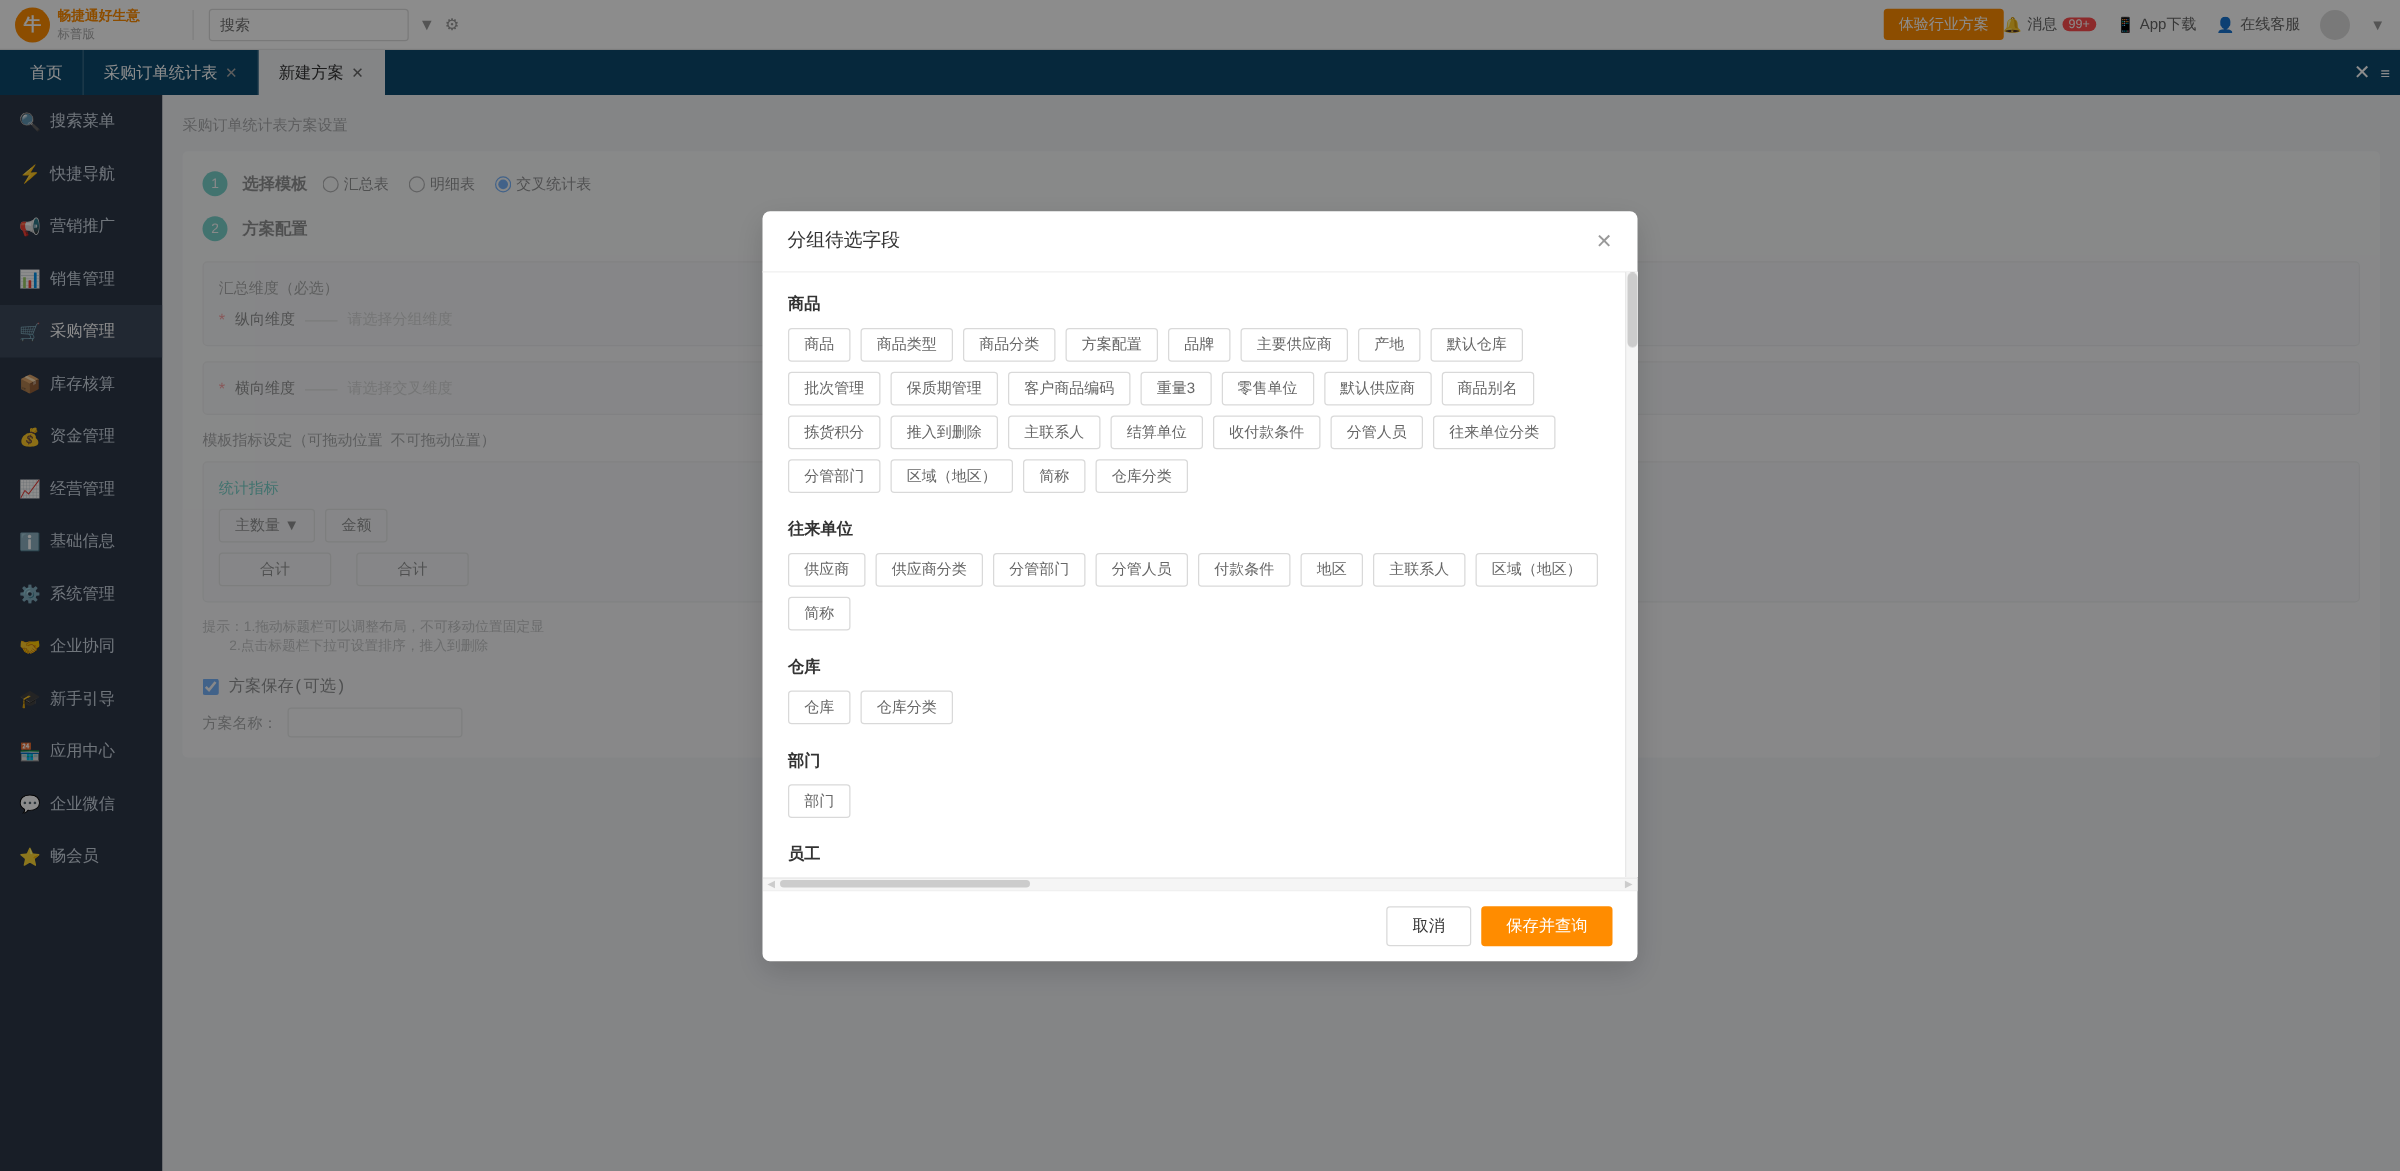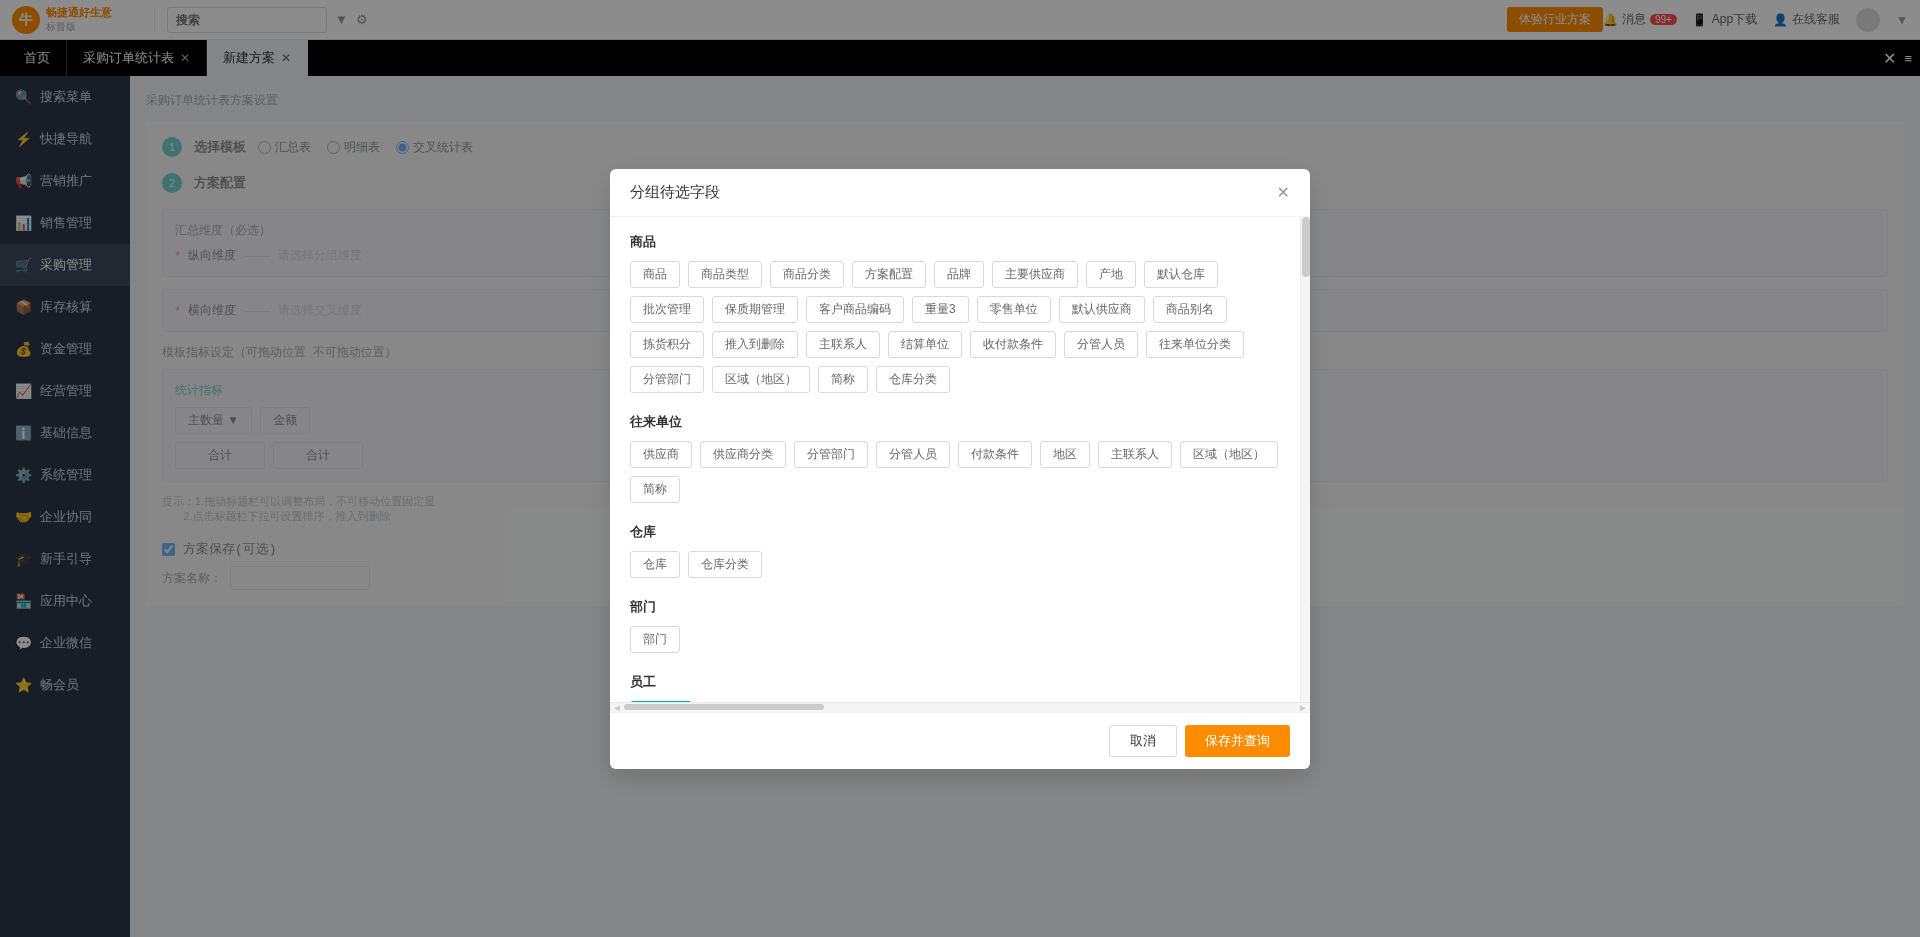--- a/index.html
+++ b/index.html
@@ -3,29 +3,29 @@
   <meta charset="utf-8">
   <style>
     * { box-sizing: border-box; margin: 0; padding: 0; }
     body { font-family: "Microsoft YaHei", "PingFang SC", sans-serif; font-size: 13px; background: #f0f2f5; color: #333; overflow: hidden; }
 
     
     .top-bar { height: 40px; background: #fff; display: flex; align-items: center; padding: 0 12px; border-bottom: 1px solid #e8e8e8; position: relative; z-index: 10; }
     .top-bar-logo { display: flex; align-items: center; gap: 6px; width: 130px; }
     .logo-icon { width: 28px; height: 28px; background: #ff8c00; border-radius: 50%; display: flex; align-items: center; justify-content: center; color: #fff; font-size: 14px; font-weight: bold; }
     .top-search { flex: 1; display: flex; align-items: center; gap: 8px; }
-    .top-search input { height: 26px; border: 1px solid #ddd; border-radius: 3px; padding: 0 8px; width: 160px; font-size: 12px; font-weight: bold; }
+    .top-search input { height: 26px; border: 1px solid #ddd; border-radius: 3px; padding: 0 8px; width: 160px; font-size: 12px; }
     .top-actions { display: flex; align-items: center; gap: 16px; margin-left: auto; font-size: 12px; color: #666; }
     .top-action-item { display: flex; align-items: center; gap: 4px; cursor: pointer; }
     .badge { background: #ff4d4f; color: #fff; border-radius: 10px; padding: 0 5px; font-size: 10px; }
     .exp-btn { background: #ff8c00; color: #fff; border: none; border-radius: 3px; padding: 4px 12px; cursor: pointer; font-size: 12px; }
     .avatar { width: 24px; height: 24px; background: #ddd; border-radius: 50%; }
 
     
-    .nav-tabs { height: 36px; background: #000000; display: flex; align-items: center; padding: 0 8px; gap: 0; }
+    .nav-tabs { height: 36px; background: #0c4a6e; display: flex; align-items: center; padding: 0 8px; gap: 0; }
     .nav-tab { height: 36px; padding: 0 16px; display: flex; align-items: center; color: #fff; font-size: 13px; cursor: pointer; border-right: 1px solid rgba(255,255,255,0.2); gap: 6px; }
     .nav-tab.active { background: #f0f2f5; color: #333; }
     .nav-tab .close { font-size: 12px; color: #aaa; }
     .nav-tab-home { background: transparent; }
 
     
     .main-layout { display: flex; height: calc(100vh - 76px); }
 
     
     .sidebar { width: 130px; background: #2d3748; height: 100%; overflow-y: auto; flex-shrink: 0; }
@@ -242,21 +242,21 @@
             <span style="font-size:12px;color:#bbb;">请选择交叉维度</span>
           </div>
         </div>
         <div style="font-size:12px;color:#666;margin-bottom:8px;">模板指标设定（可拖动位置&nbsp;&nbsp;不可拖动位置）</div>
         <div style="background:#f9f9f9;border:1px solid #e8e8e8;border-radius:4px;padding:12px;">
           <div style="font-size:12px;color:#00b0a0;margin-bottom:8px;">统计指标</div>
           <div style="display:flex;gap:8px;margin-bottom:8px;">
             <div style="border:1px solid #d9d9d9;border-radius:3px;padding:4px 12px;font-size:12px;display:flex;align-items:center;gap:4px;">主数量 ▼</div>
             <div style="border:1px solid #d9d9d9;border-radius:3px;padding:4px 12px;font-size:12px;">金额</div>
           </div>
-          <div style="display:flex;gap:8px;">
+          <div style="display:flex;gap:20px;">
             <div style="border:1px solid #d9d9d9;border-radius:3px;padding:4px 32px;font-size:12px;">合计</div>
             <div style="border:1px solid #d9d9d9;border-radius:3px;padding:4px 32px;font-size:12px;">合计</div>
           </div>
         </div>
         <div style="font-size:11px;color:#999;margin-top:12px;">
           提示：1.拖动标题栏可以调整布局，不可移动位置固定显<br>
           &nbsp;&nbsp;&nbsp;&nbsp;&nbsp;&nbsp;&nbsp;2.点击标题栏下拉可设置排序，推入到删除
         </div>
         <div style="display:flex;align-items:center;gap:8px;margin-top:16px;">
           <input type="checkbox" checked="" style="">

